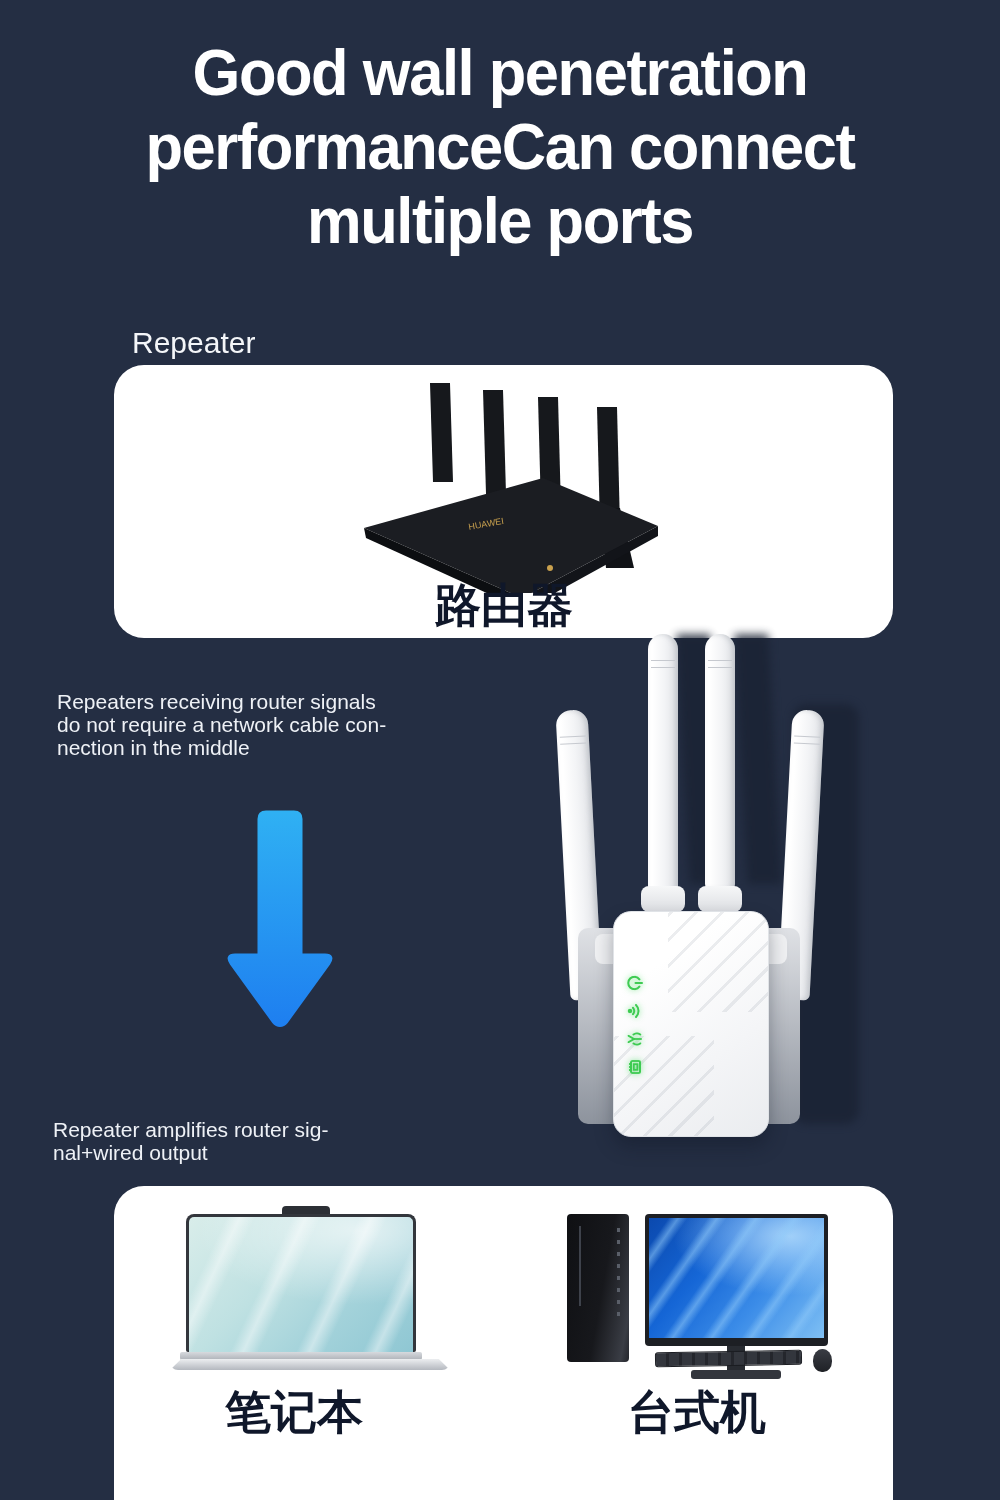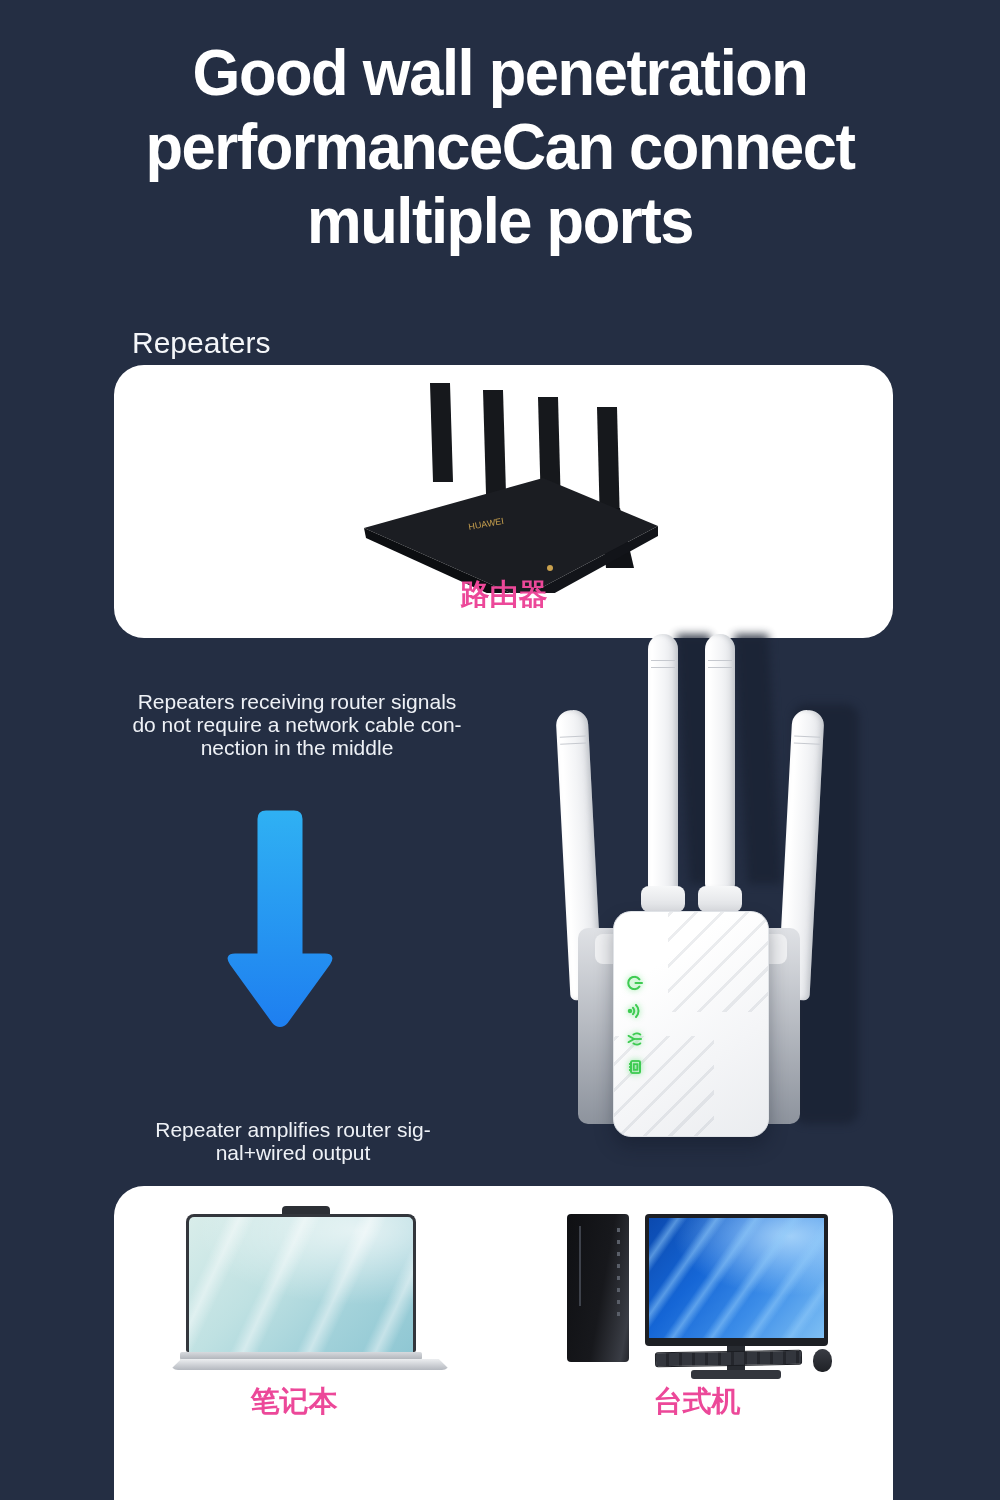--- a/index.html
+++ b/index.html
@@ -22,27 +22,27 @@
     color:#f4f6f9; font-size:30px; font-weight:400;
   }
   
   .card {
     position:absolute; left:114px; width:779px; background:#ffffff;
     border-radius:30px;
   }
   .router-card { top:365px; height:273px; }
   .devices-card { top:1186px; height:360px; }
   .cn-label {
-    position:absolute; color:#ec4899; font-size:29px; font-weight:bold;
+    position:absolute; color:#0f172a; font-size:46px; font-weight:bold;
     transform:translateX(-50%); white-space:nowrap;
   }
   
   .flow-text {
     position:absolute; color:#eef1f6; font-size:21px; line-height:23px;
-    text-align:center; white-space:pre-line; width:480px;
+    text-align:left; white-space:pre-line; width:480px;
   }
   .flow-text.step1 { left:57px; top:690px; }
   .flow-text.step2 { left:53px; top:1082px;margin-top:36px; }
   
   .down-arrow { position:absolute; left:224px; top:808px; }
   
   .repeater { position:absolute; left:555px; top:634px; width:330px; height:560px; }
   .rep-shadow {
     position:absolute; background:#1a2233; opacity:.8; filter:blur(4px);
   }
@@ -152,21 +152,21 @@
 </style>
 </head>
 <body>
 
 <div class="page">
 
   <div class="title">Good wall penetration
 performanceCan connect
 multiple ports</div>
 
-  <div class="repeaters-label">Repeaters</div>
+  <div class="repeaters-label">Repeater</div>
 
   <div class="card router-card">
     <svg class="router-svg" width="310" height="215" viewBox="0 0 310 215">
 
       <g fill="#16181c">
         <polygon points="76,5 96,5 99,104 79,104"></polygon>
         <polygon points="129,12 149,12 152,116 132,116"></polygon>
         <polygon points="184,19 204,19 207,132 187,132"></polygon>
         <polygon points="243,29 263,29 266,148 246,148"></polygon>
       </g>

